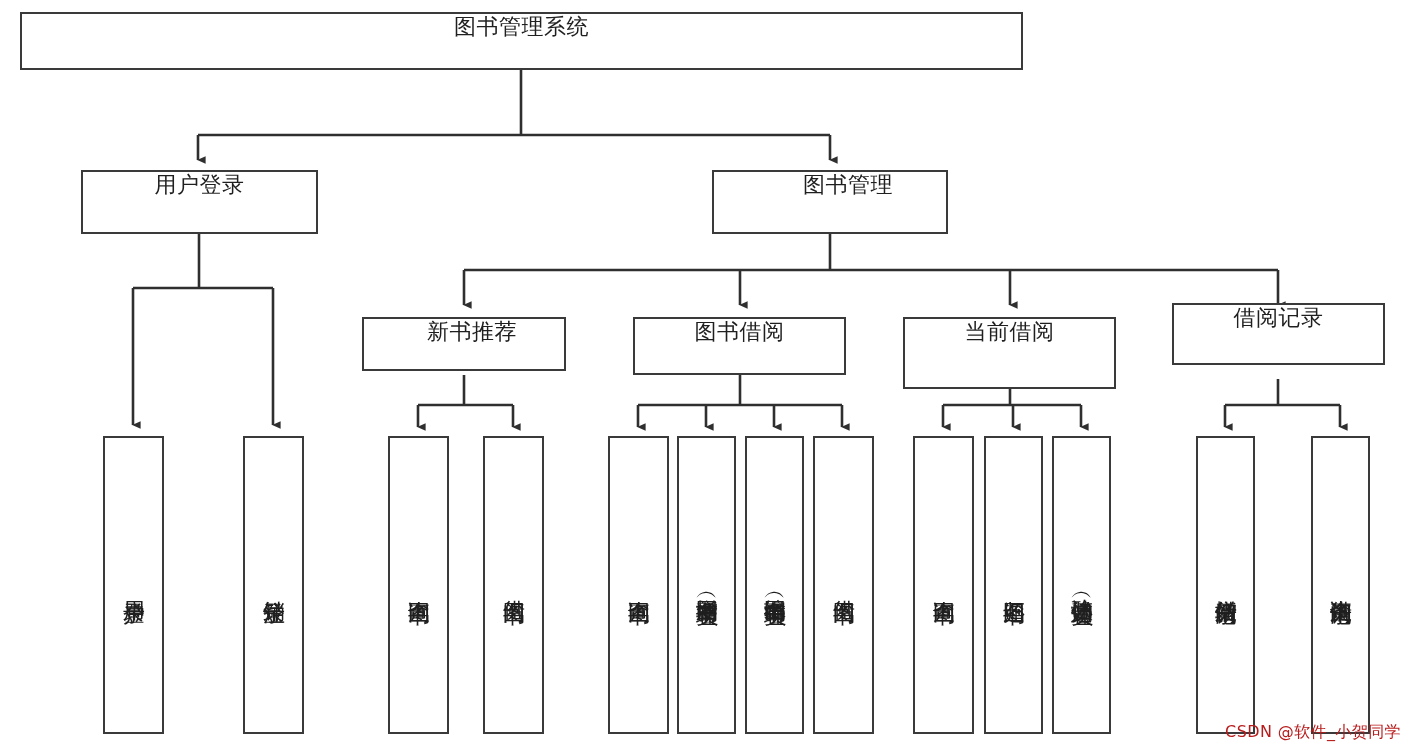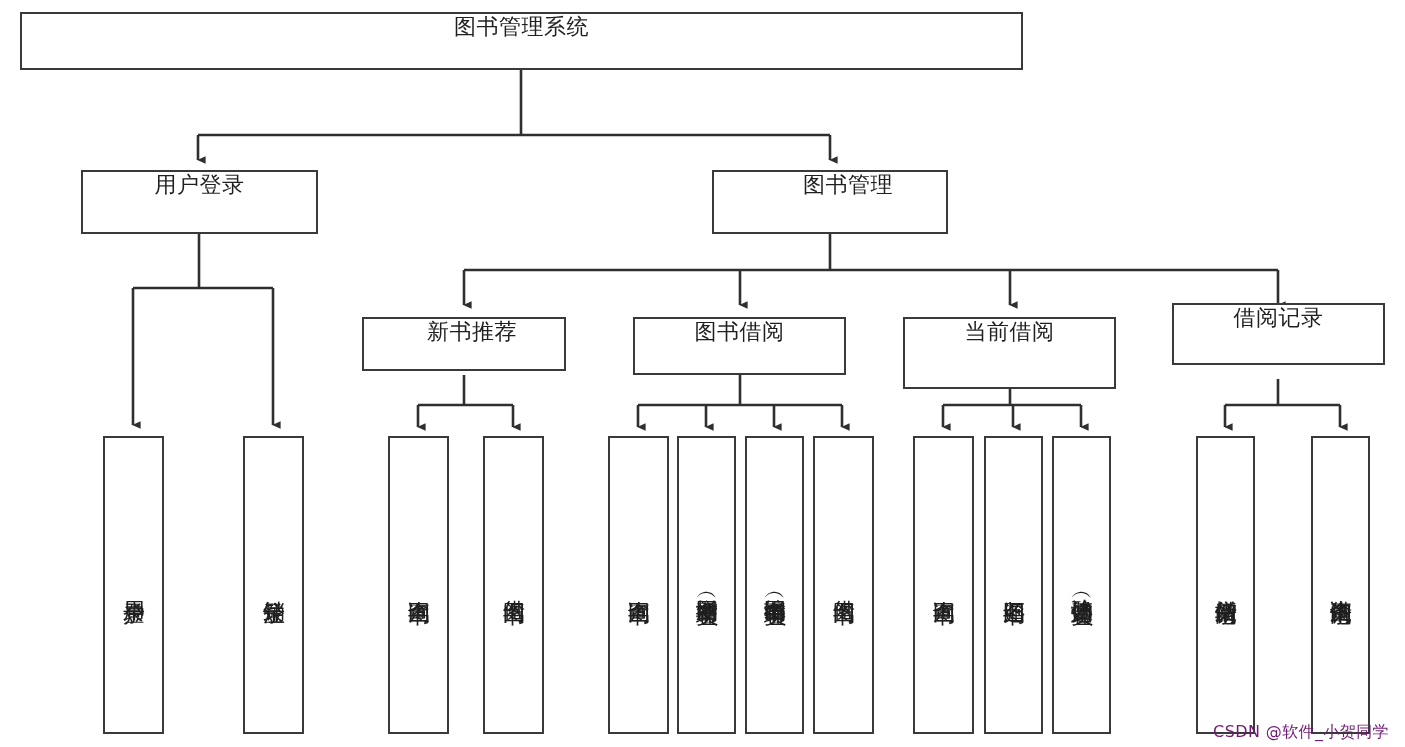--- a/index.html
+++ b/index.html
@@ -60,24 +60,24 @@
     writing-mode: vertical-rl;
     text-orientation: upright;
     font-size: 22px;
     line-height: 1.22;
     letter-spacing: 1px;
     white-space: normal;
     max-height: 100%;
   }
   #watermark {
     position: absolute;
-    right: 16px;
+    right: 4px;
     bottom: 4px;
     font-size: 16px;
-    color: #701a75;
+    color: #b91c1c;
     letter-spacing: 0.4px;
     z-index: 5;
     white-space: nowrap;
     font-family: "DejaVu Sans", "Liberation Sans", sans-serif;
   }
 </style>
 </head>
 <body>
 
 <div id="diagram-root">

